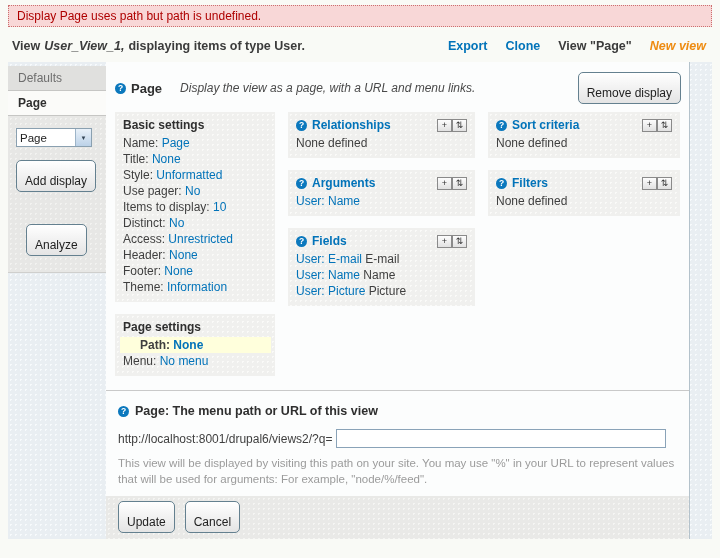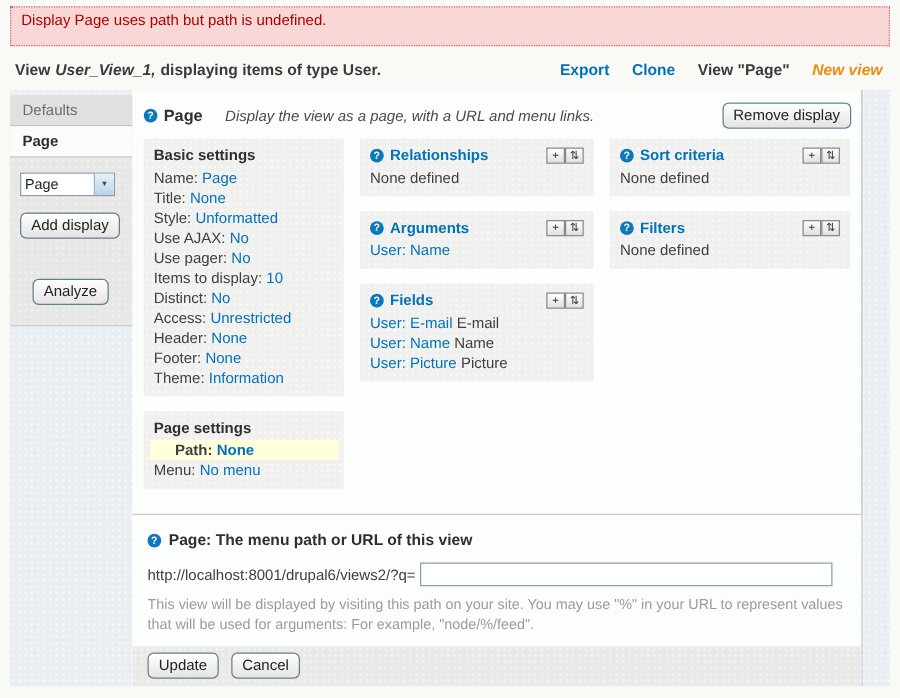--- a/index.html
+++ b/index.html
@@ -11,21 +11,21 @@
     color:#3f3f3f;
     overflow:hidden;
   }
   
   .error-box {
     margin:5px 8px 0 8px;
     background:#f8d7d7;
     border:1px dotted #cc6f6f;
     color:#ae0000;
     padding:3px 8px 4px 8px;
-    height:32px;
+    height:22px;
   }
   
   .view-header {
     display:flex; align-items:baseline;
     margin:12px 14px 9px 12px;
     font-weight:bold; font-size:12.5px; color:#3b3b3b;justify-content:flex-end;
   }
   .view-header .vh-name { font-style:italic; margin:0 4px; }
   .vh-links { margin-left:auto; display:flex; gap:18px; align-items:baseline; }
   .vh-links a { text-decoration:none; font-weight:bold; cursor:pointer; }
@@ -79,21 +79,21 @@
     background:linear-gradient(#e9f1f9,#bcd2e8);
     border-left:1px solid #9db4c8;
     font-size:6px; color:#345;
     display:flex; align-items:center; justify-content:center;
   }
   .btn {
     display:inline-block;
     border:1px solid #64808f;
     border-radius:5px;
     background:linear-gradient(#ffffff,#e4e4e4);
-    padding:2px 8px 3px 8px;
+    padding:13px 8px 3px 8px;
     font-family:"Liberation Sans", sans-serif;
     font-size:12px;
     color:#222;
     cursor:pointer;
   }
   .btn-add-display { margin-bottom:32px; }
   .btn-analyze { margin-left:10px; }
   
   .display-panel {
     flex:1;
@@ -258,24 +258,20 @@
           </div>
           <div class="setting-row">
             <span class="s-label">Title:</span>
             <a>None</a>
           </div>
           <div class="setting-row">
             <span class="s-label">Style:</span>
             <a>Unformatted</a>
           </div>
           <div class="setting-row">
-            <span class="s-label">Use AJAX:</span>
-            <a>No</a>
-          </div>
-          <div class="setting-row">
             <span class="s-label">Use pager:</span>
             <a>No</a>
           </div>
           <div class="setting-row">
             <span class="s-label">Items to display:</span>
             <a>10</a>
           </div>
           <div class="setting-row">
             <span class="s-label">Distinct:</span>
             <a>No</a>

